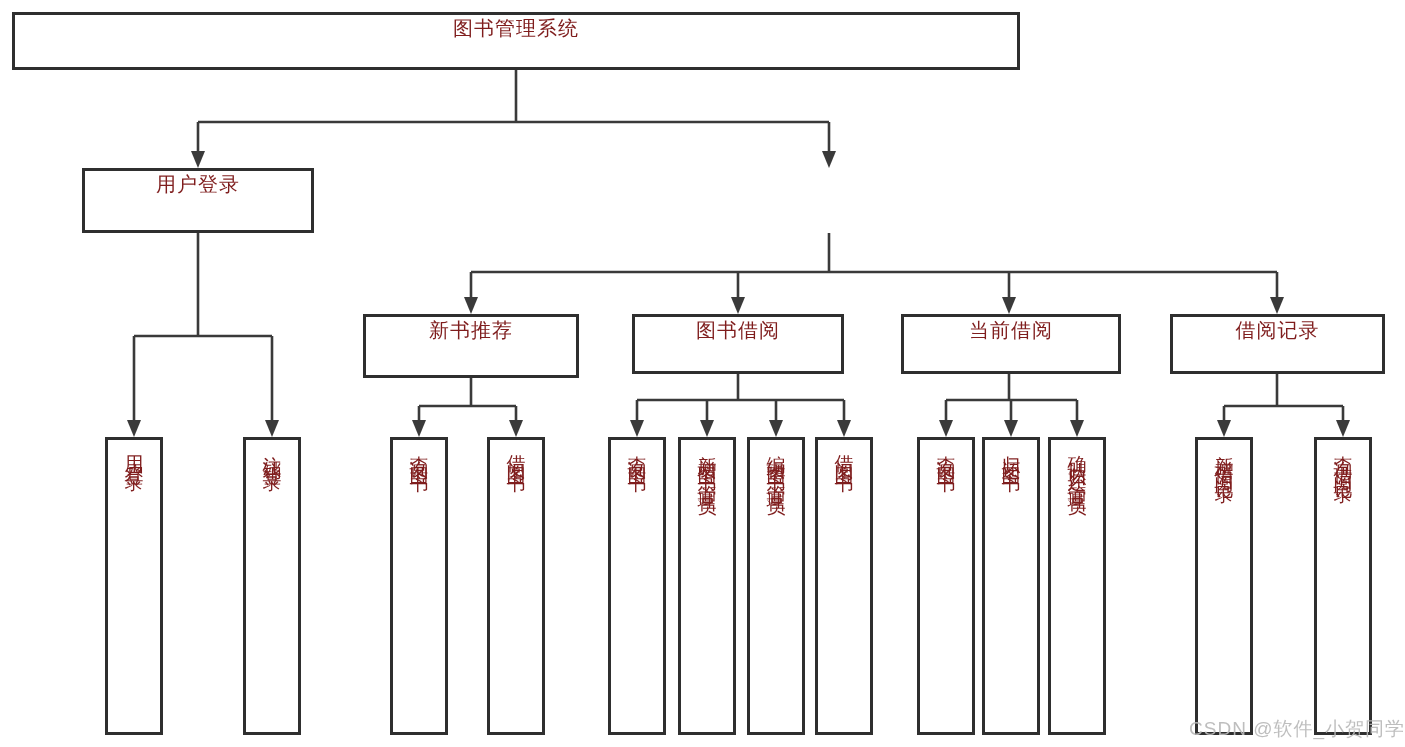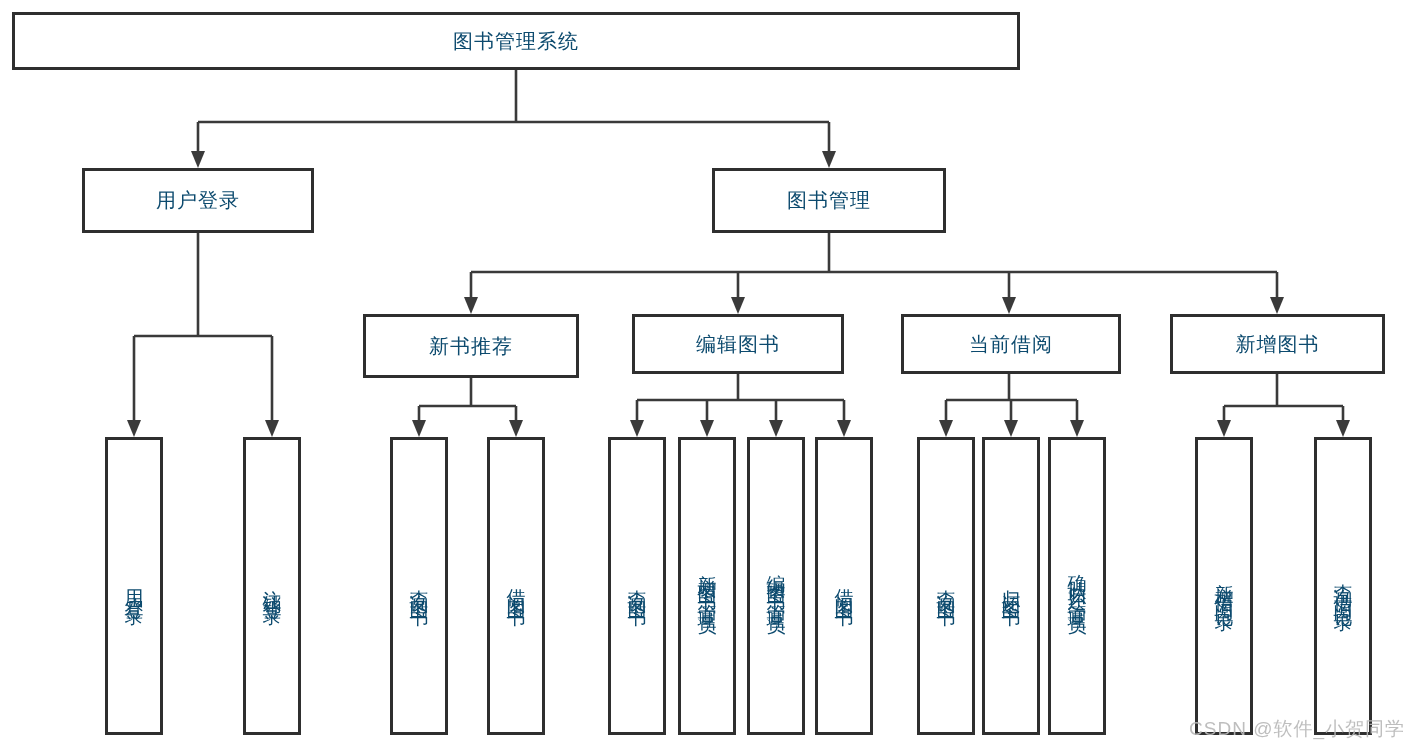--- a/index.html
+++ b/index.html
@@ -22,23 +22,23 @@
     width: 1405px;
     height: 747px;
     pointer-events: none;
   }
   .node {
     position: absolute;
     box-sizing: border-box;
     border: 3px solid #2f2f2f;
     background: #ffffff;
     display: flex;
-    align-items: center;
+    align-items: flex-start;
     justify-content: center;
-    color: #0c4a6e;
+    color: #7f1d1d;
   }
   .hbox {
     font-size: 20px;
     letter-spacing: 1px;
   }
   .vbox {
     width: 58px;
     height: 298px;
     top: 437px;
   }
@@ -134,35 +134,32 @@
     </g>
   </svg>
 
   <div class="node hbox" style="left:12px; top:12px; width:1008px; height:58px;">
     <span>图书管理系统</span>
   </div>
 
   <div class="node hbox" style="left:82px; top:168px; width:232px; height:65px;">
     <span>用户登录</span>
   </div>
-  <div class="node hbox" style="left:712px; top:168px; width:234px; height:65px;">
-    <span>图书管理</span>
-  </div>
 
   <div class="node hbox" style="left:363px; top:314px; width:216px; height:64px;">
     <span>新书推荐</span>
   </div>
   <div class="node hbox" style="left:632px; top:314px; width:212px; height:60px;">
-    <span>编辑图书</span>
+    <span>图书借阅</span>
   </div>
   <div class="node hbox" style="left:901px; top:314px; width:220px; height:60px;">
     <span>当前借阅</span>
   </div>
   <div class="node hbox" style="left:1170px; top:314px; width:215px; height:60px;">
-    <span>新增图书</span>
+    <span>借阅记录</span>
   </div>
 
   <div class="node vbox" style="left:105px;">
     <span class="vtext">用户登录</span>
   </div>
   <div class="node vbox" style="left:243px;">
     <span class="vtext">注销登录</span>
   </div>
 
   <div class="node vbox" style="left:390px;">

